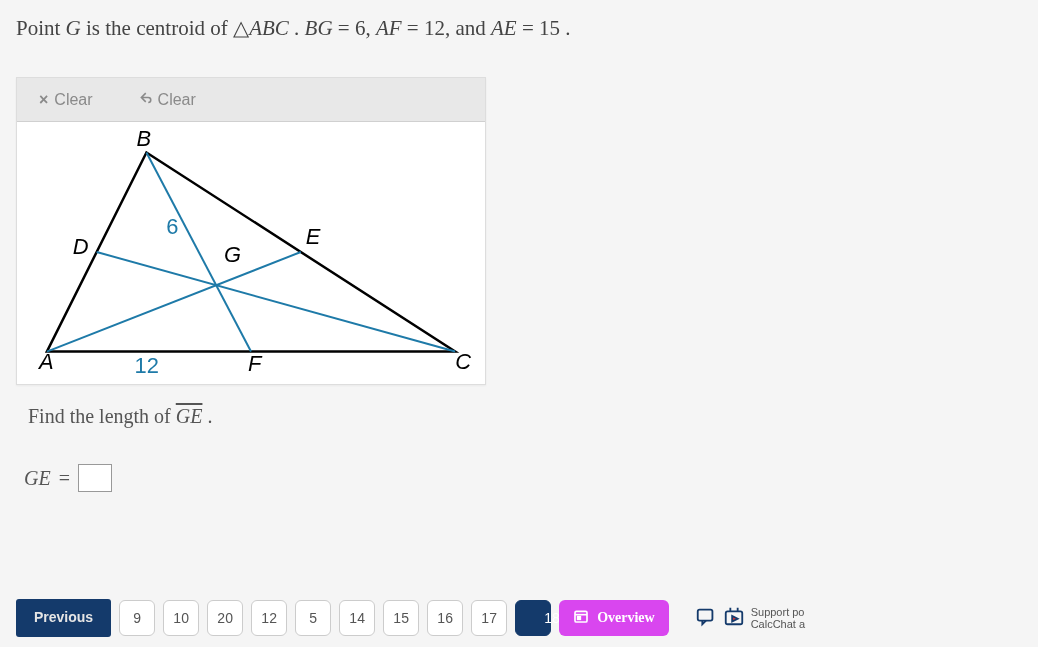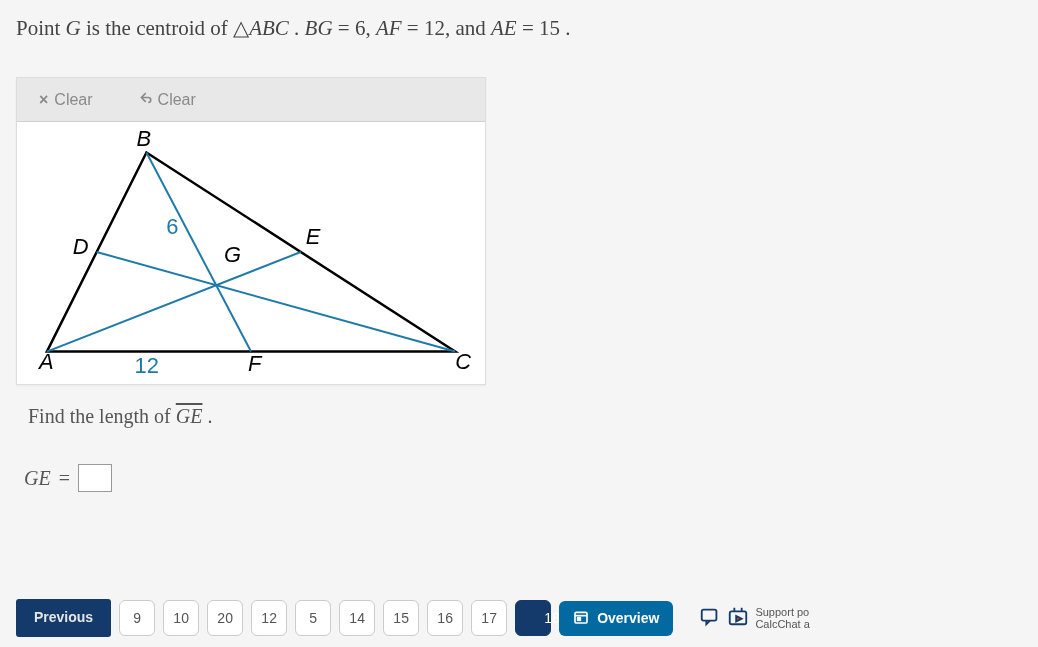--- a/index.html
+++ b/index.html
@@ -107,31 +107,32 @@
       color: #555;
       cursor: pointer;
     }
     .page-btn.active {
       background: #143a6b;
       color: #fff;
       border-color: #143a6b;
       padding-left: 28px;
     }
     .overview-btn {
-      background: #0369a1;
+      background: #d946ef;
       color: #fff;
       border: none;
       padding: 8px 14px;
       border-radius: 6px;
       font-weight: bold;
       font-size: 14px;
       display: flex;
       align-items: center;
       gap: 8px;
       cursor: pointer;
+      font-family: Liberation Serif, serif;
     }
     .support-block {
       display: flex;
       align-items: center;
       gap: 6px;
       margin-left: 18px;
     }
     .support-icon {
       font-size: 20px;
       color: #143a6b;

